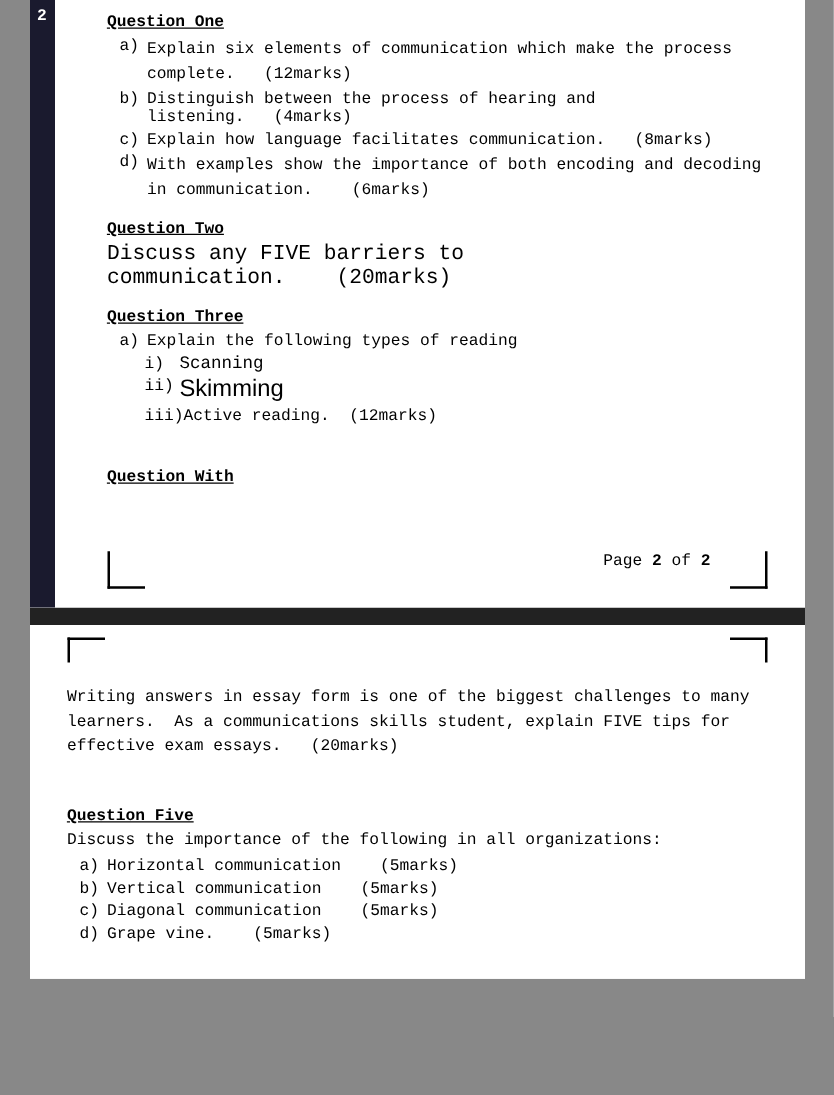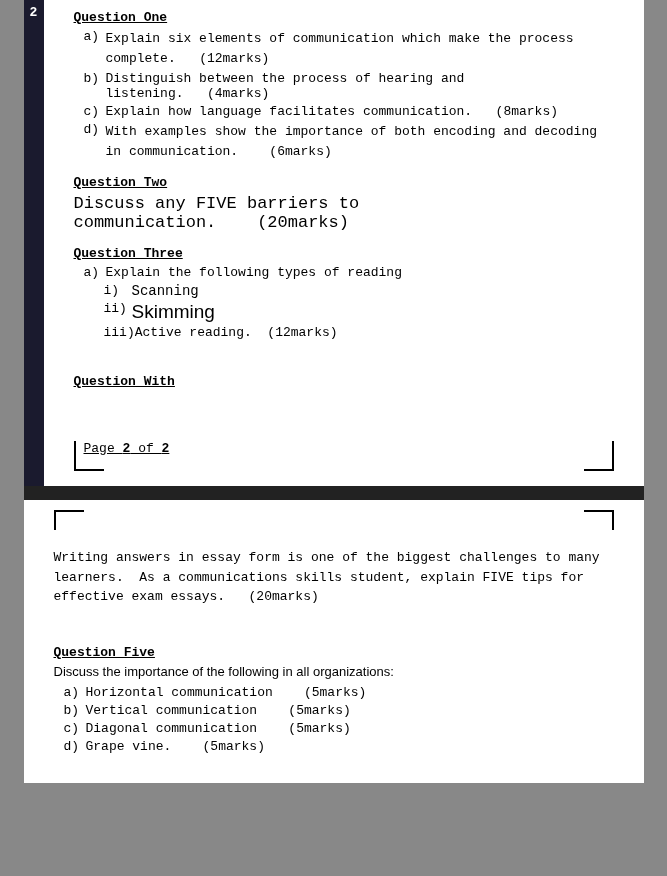--- a/index.html
+++ b/index.html
@@ -32,21 +32,21 @@
       background: #1a1a2e;
       color: #fff;
       font-size: 13px;
       font-weight: bold;
       text-align: center;
       padding: 5px 0;
       height: 100%;
     }
 
     .content-top {
-      margin-left: 20px;
+      margin-left: 32px;
     }
 
     .question-title {
       font-weight: bold;
       text-decoration: underline;
       margin-bottom: 4px;
       font-family: 'Courier New', Courier, monospace;
       font-size: 13px;
     }
 
@@ -83,25 +83,24 @@
       font-family: 'Courier New', Courier, monospace;
       font-size: 13px;
     }
 
     .marks {
       font-family: 'Courier New', Courier, monospace;
     }
 
     .page-footer {
       display: flex;
-      justify-content: flex-start;
+      justify-content: flex-end;
       align-items: flex-end;
       padding: 8px 10px 10px 10px;
       position: relative;
-      text-decoration: underline;
     }
 
     .corner-bracket-left {
       position: absolute;
       left: 0;
       bottom: 0;
       width: 30px;
       height: 30px;
       border-left: 2px solid #000;
       border-bottom: 2px solid #000;
@@ -275,21 +274,21 @@
     <div class="blank-line"></div>
 
     <div class="intro-text">
       Writing answers in essay form is one of the biggest challenges to many learners.&nbsp; As a communications skills student, explain FIVE tips for effective exam essays.&nbsp;&nbsp;&nbsp;<span class="marks">(20marks)</span>
     </div>
 
     <div class="blank-line"></div>
 
     <div class="question-section">
       <div class="question-title">Question Five</div>
-      <div style="font-family:Liberation Sans, sans-serif;font-size:13px;margin-bottom:6px;">Discuss the importance of the following in all organizations:</div>
+      <div style="font-family:Liberation Mono, monospace;font-size:13px;margin-bottom:6px;">Discuss the importance of the following in all organizations:</div>
 
       <div class="sub-item">
         <span class="sub-label">a)</span>
         <span class="sub-text">Horizontal communication&nbsp;&nbsp;&nbsp;&nbsp;<span class="marks">(5marks)</span></span>
       </div>
       <div class="sub-item">
         <span class="sub-label">b)</span>
         <span class="sub-text">Vertical communication&nbsp;&nbsp;&nbsp;&nbsp;<span class="marks">(5marks)</span></span>
       </div>
       <div class="sub-item">

